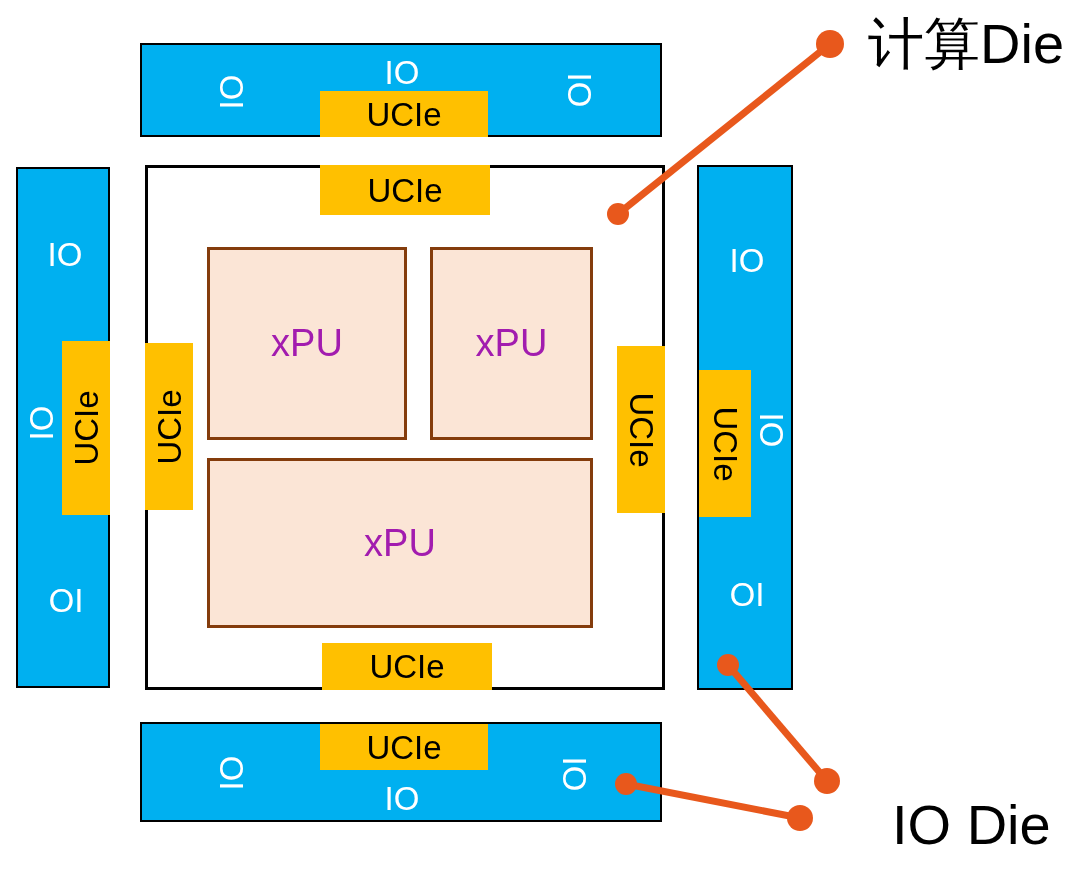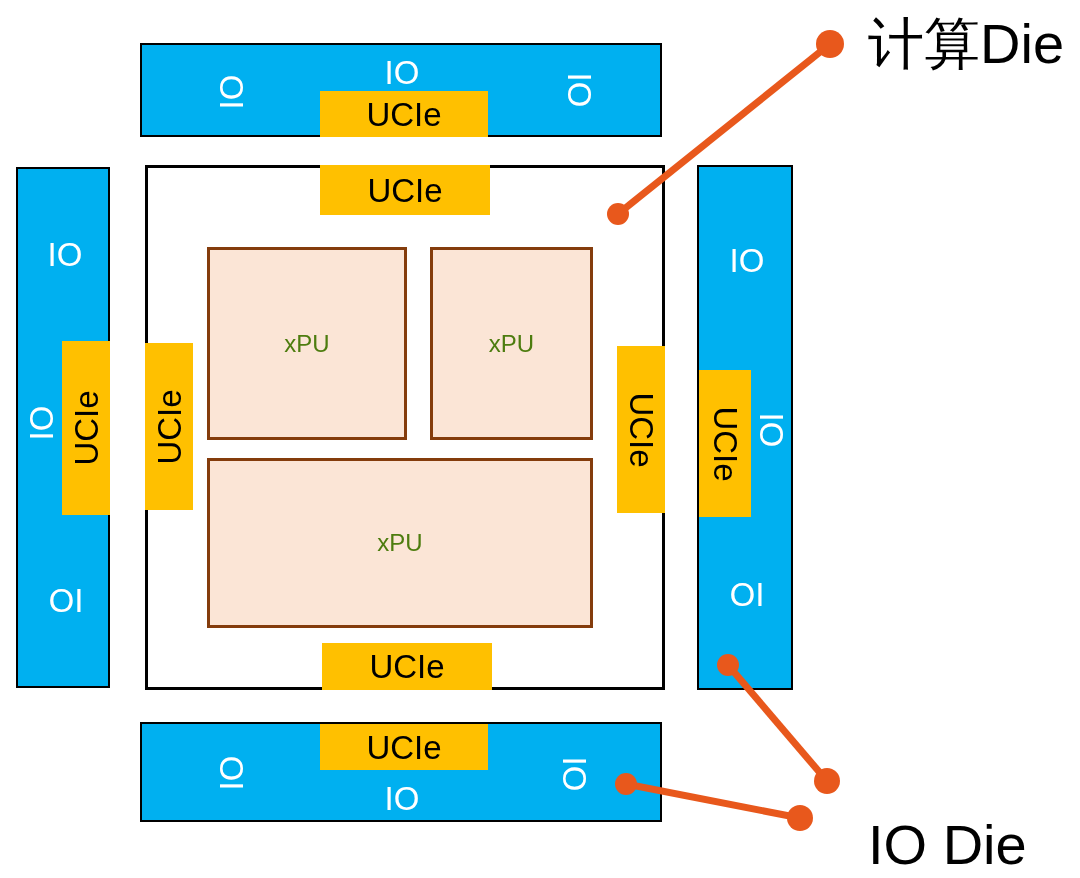--- a/index.html
+++ b/index.html
@@ -19,21 +19,21 @@
     position:absolute;background:var(--ucie_fill);display:flex;align-items:center;justify-content:center;
     box-sizing:border-box;
   }
   .ucie-text{
     color:var(--ucie_text);font-size:33px;line-height:1;white-space:nowrap;
   }
   .xpu{
     position:absolute;background:var(--xpu_fill);border:3px solid var(--xpu_border);
     box-sizing:border-box;display:flex;align-items:center;justify-content:center;
   }
-  .xpu-text{color:#4d7c0f;font-size:24px;}
+  .xpu-text{color:#a21caf;font-size:38px;}
   .lbl{
     position:absolute;transform:translate(-50%,-50%);white-space:nowrap;
     font-size:33px;line-height:1;
   }
   .io-text{color:var(--io_text);}
   .rot-ccw{transform:translate(-50%,-50%) rotate(-90deg);}
   .rot-cw{transform:translate(-50%,-50%) rotate(90deg);}
   .rot-180{transform:translate(-50%,-50%) rotate(180deg);}
   .annot-label{
     position:absolute;color:#000;font-size:56px;line-height:1;white-space:nowrap;
@@ -122,15 +122,15 @@
     <line class="connector-line" x1="728" y1="665" x2="827" y2="781"></line>
     <circle class="connector-dot" cx="728" cy="665" r="11"></circle>
     <circle class="connector-dot" cx="827" cy="781" r="13"></circle>
 
     <line class="connector-line" x1="626" y1="784" x2="800" y2="818"></line>
     <circle class="connector-dot" cx="626" cy="784" r="11"></circle>
     <circle class="connector-dot" cx="800" cy="818" r="13"></circle>
   </svg>
 
   <span class="annot-label" style="left:868px;top:16px;">计算Die</span>
-  <span class="annot-label" style="left:868px;top:797px;margin-top:20px;">IO Die</span>
+  <span class="annot-label" style="left:892px;top:797px;">IO Die</span>
 
 </div>
 
 </body></html>

